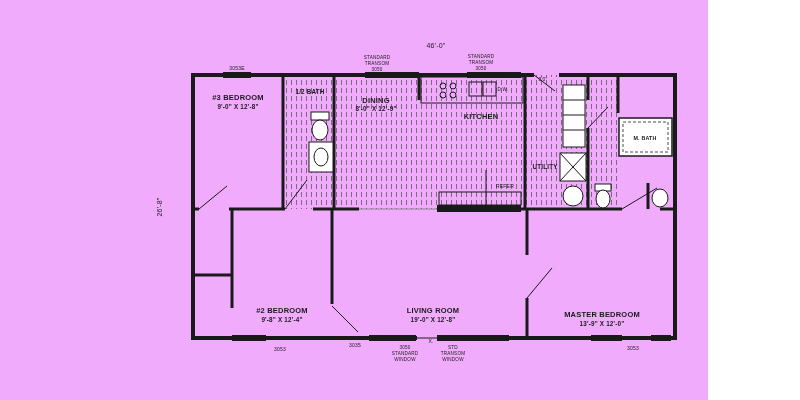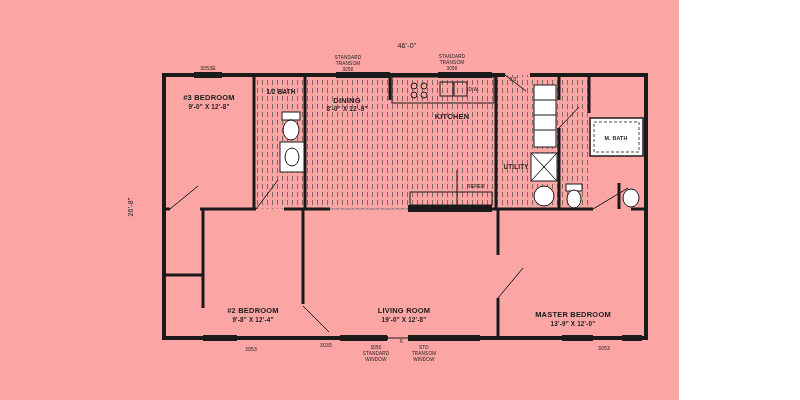--- a/index.html
+++ b/index.html
@@ -1,16 +1,16 @@
 <!DOCTYPE html>
 <html><head>
 <meta charset="utf-8">
 <style>
   html,body{margin:0;padding:0;background:#ffffff;}
-  .canvas{position:relative;width:679px;height:400px;background:#fca5a5;overflow:hidden;}
+  .canvas{position:relative;width:679px;height:400px;background:#f0abfc;overflow:hidden;padding-left:29px;}
   svg text{font-family:"Liberation Sans","DejaVu Sans",sans-serif;fill:#1a1a1a;letter-spacing:.2px;}
   .room-name{font-size:7.5px;font-weight:bold;}
   .room-size{font-size:6.3px;font-weight:bold;}
   .tiny{font-size:5px;}
   .micro{font-size:4.6px;}
   .dim{font-size:7px;}
   .fix{font-size:5.3px;font-weight:bold;}
 </style>
 </head>
 <body>

